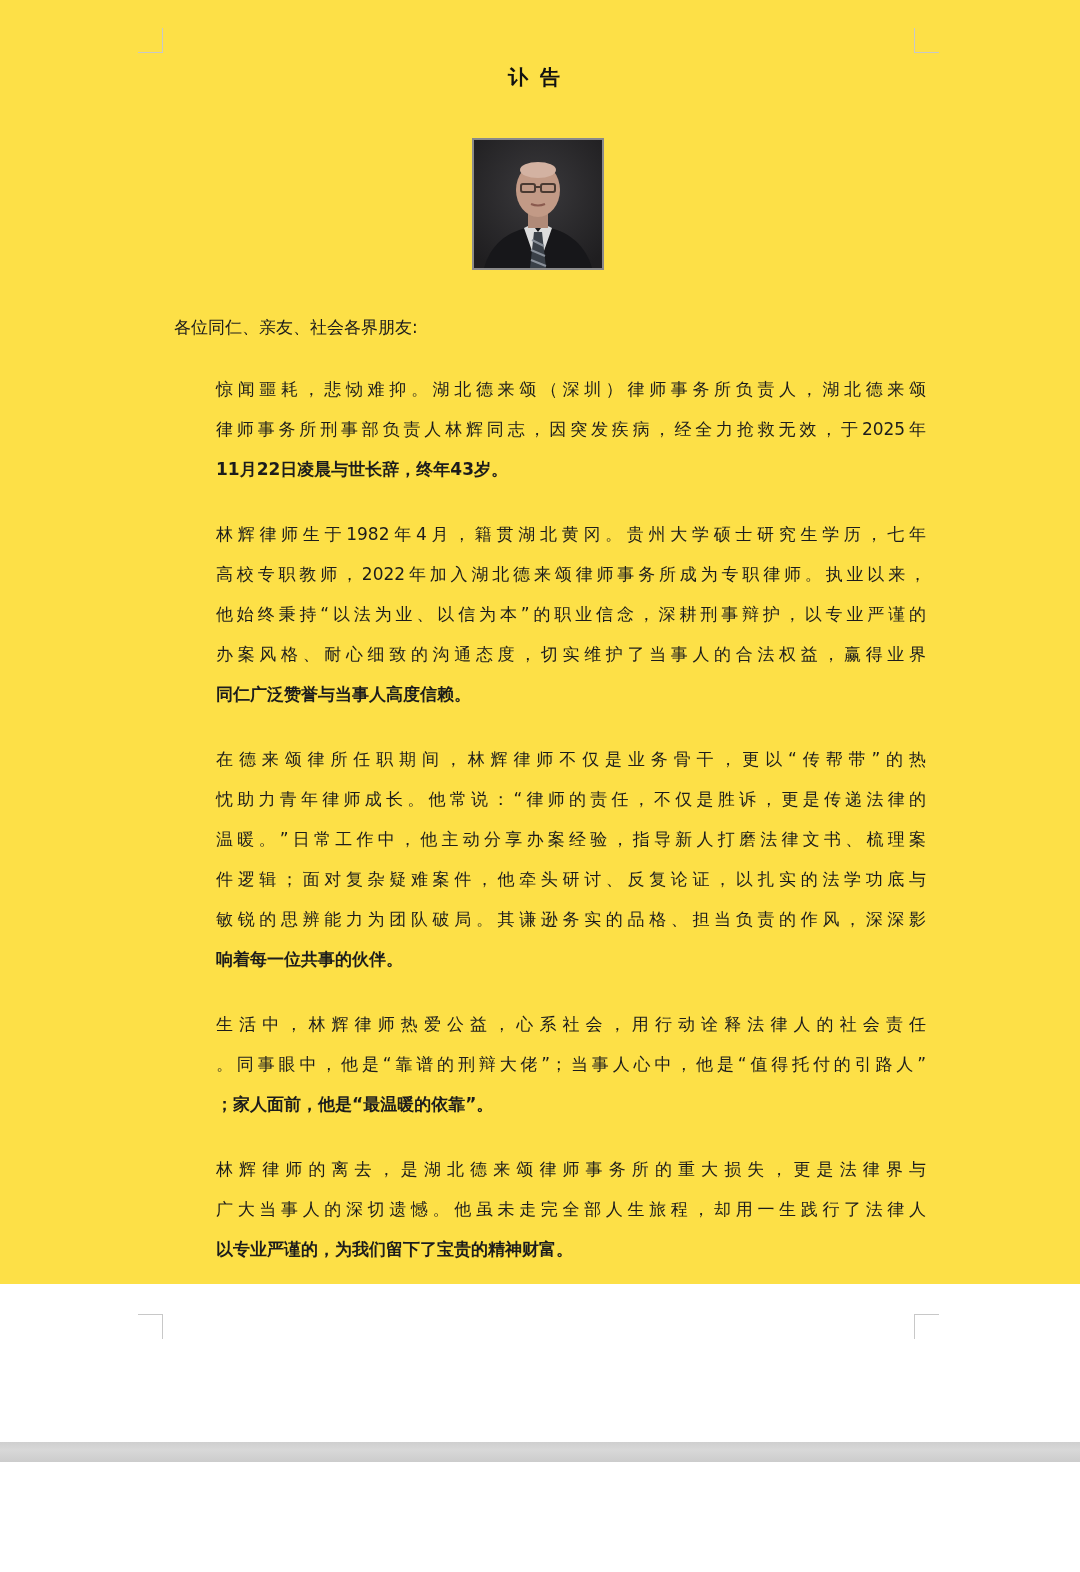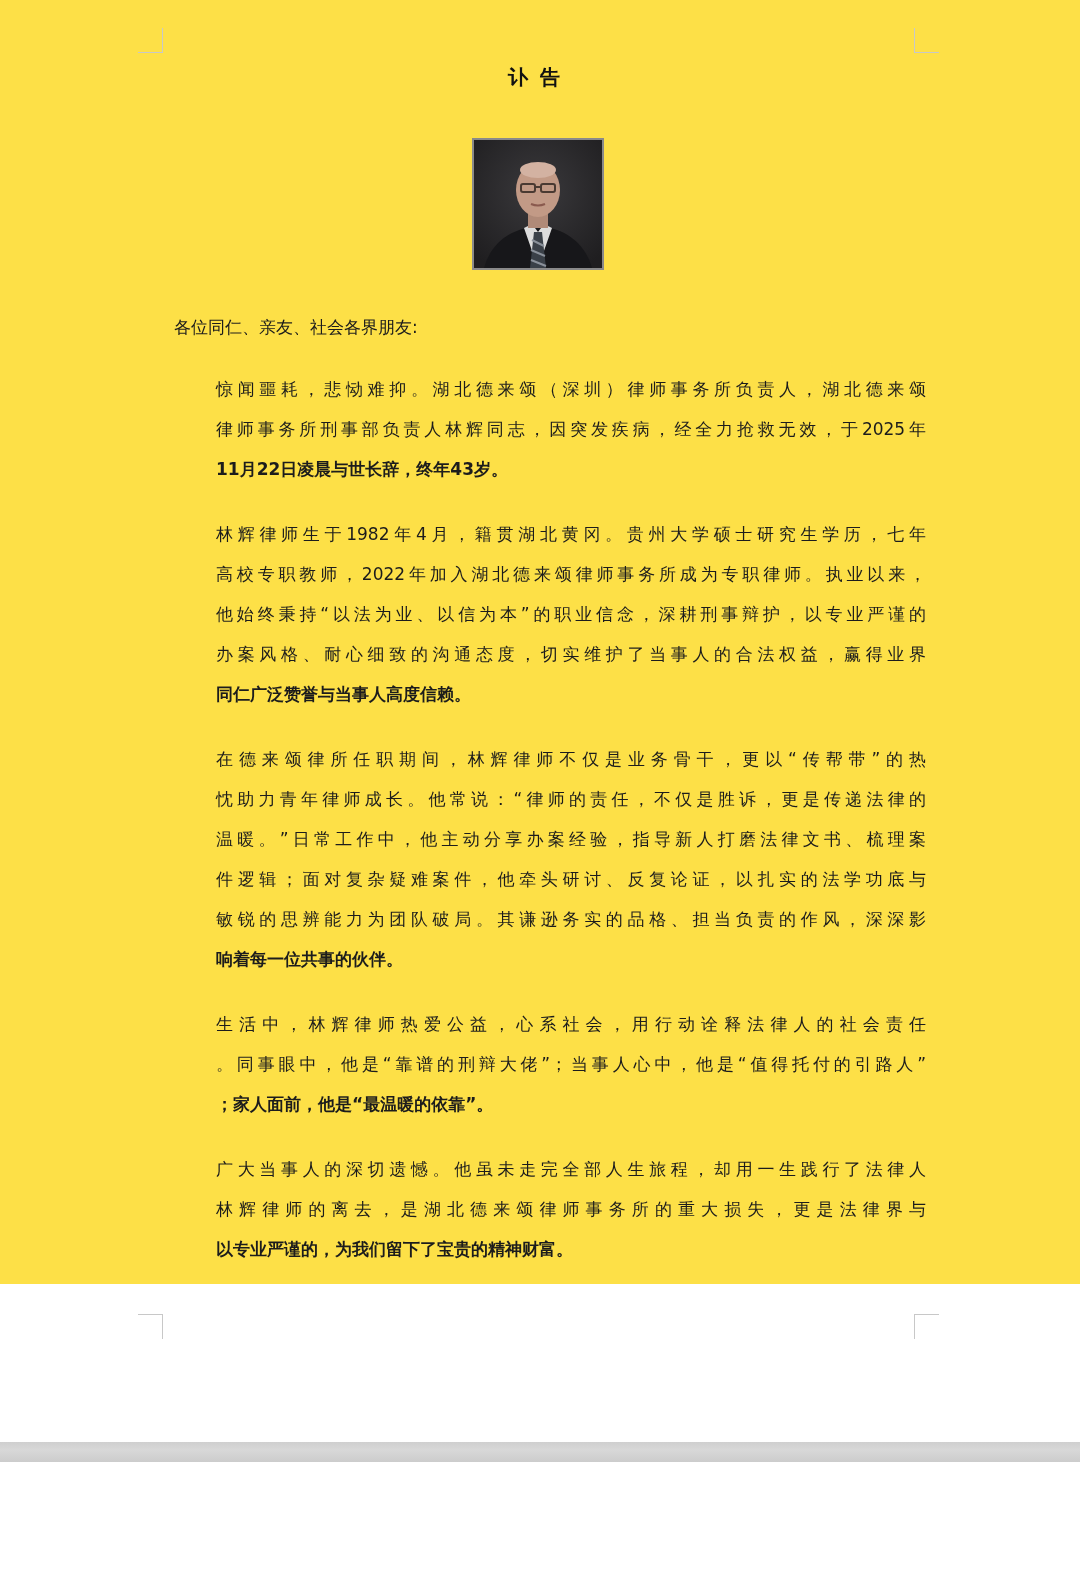--- a/index.html
+++ b/index.html
@@ -175,22 +175,22 @@
       <span class="line last">响着每一位共事的伙伴。</span>
     </div>
 
     <div class="para">
       <span class="line first">生活中，林辉律师热爱公益，心系社会，用行动诠释法律人的社会责任</span>
       <span class="line">。同事眼中，他是“靠谱的刑辩大佬”；当事人心中，他是“值得托付的引路人”</span>
       <span class="line last">；家人面前，他是“最温暖的依靠”。</span>
     </div>
 
     <div class="para">
+      <span class="line first">林辉律师的离去，是湖北德来颂律师事务所的重大损失，更是法律界与</span>
       <span class="line">广大当事人的深切遗憾。他虽未走完全部人生旅程，却用一生践行了法律人</span>
-      <span class="line first">林辉律师的离去，是湖北德来颂律师事务所的重大损失，更是法律界与</span>
       <span class="line last">以专业严谨的，为我们留下了宝贵的精神财富。</span>
     </div>
   </div>
 
   <div class="crop bl"></div>
   <div class="crop br"></div>
 </div>
 
 <div class="page-gap"></div>
 

